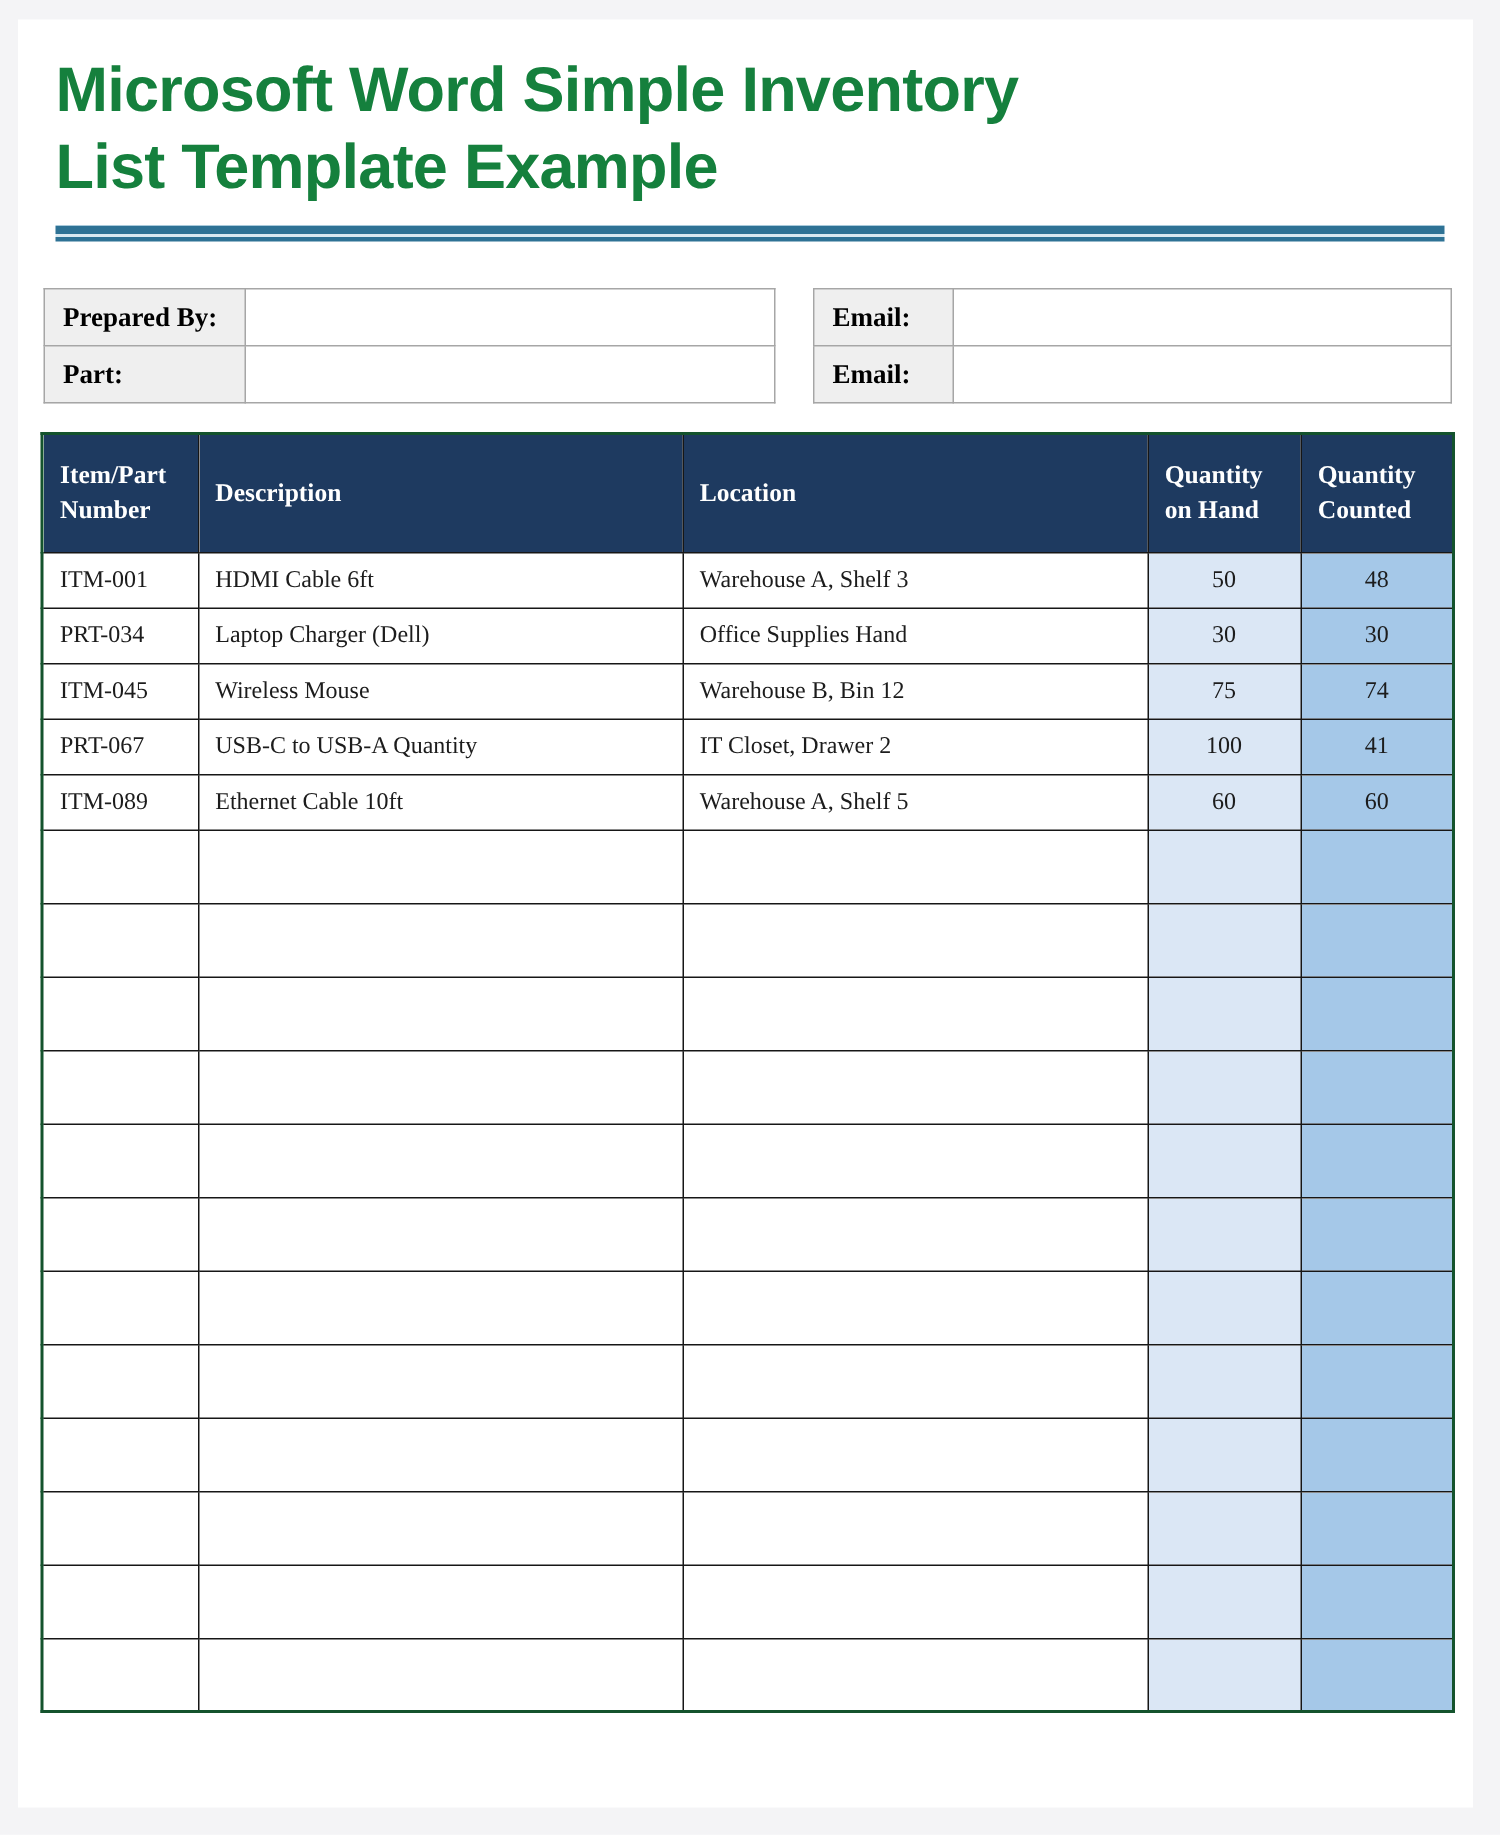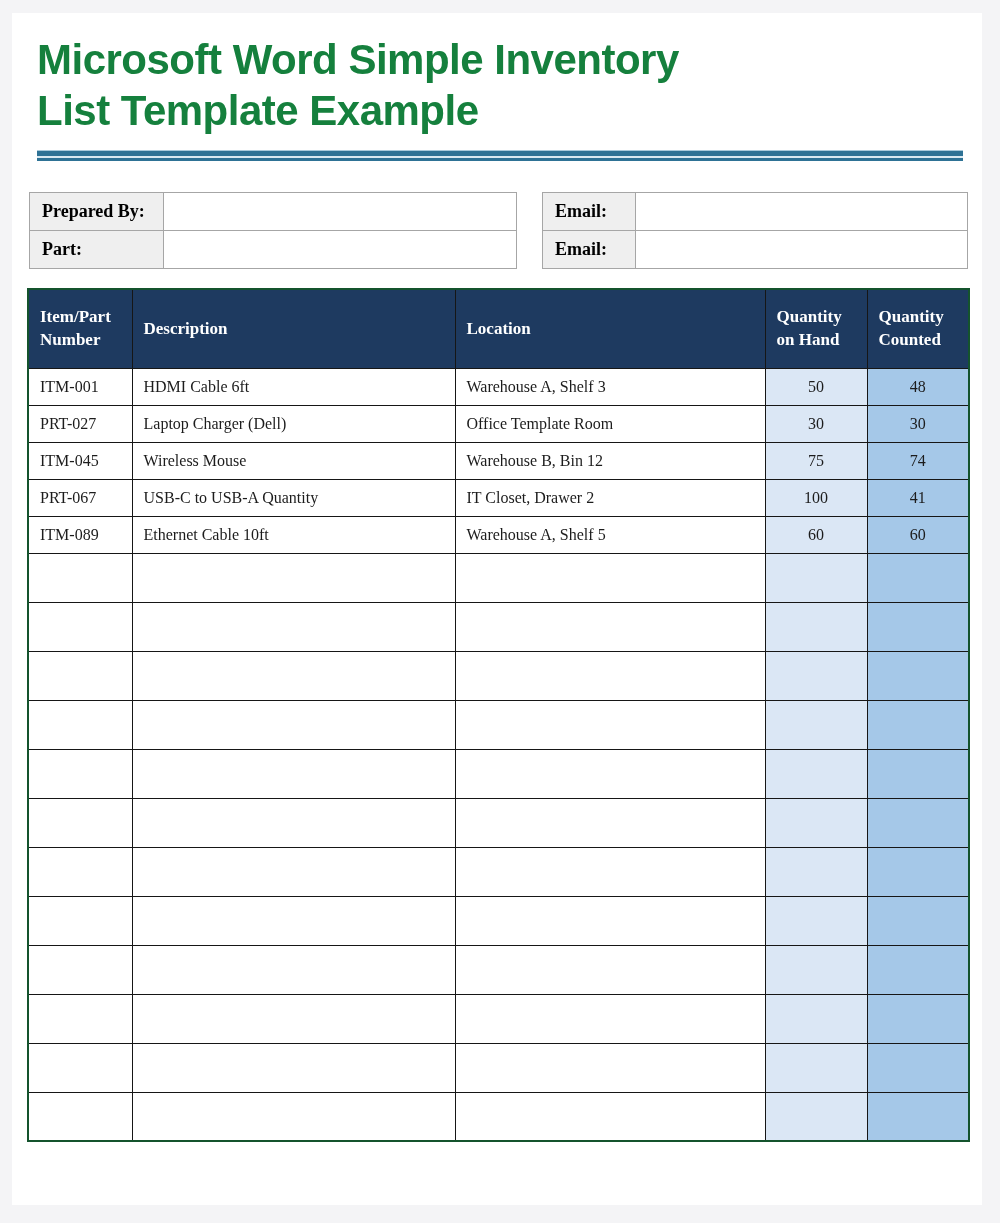--- a/index.html
+++ b/index.html
@@ -145,23 +145,23 @@
     </thead>
     <tbody>
       <tr class="data-row">
         <td class="col-part">ITM-001</td>
         <td class="col-desc">HDMI Cable 6ft</td>
         <td class="col-loc">Warehouse A, Shelf 3</td>
         <td class="col-qoh">50</td>
         <td class="col-qc">48</td>
       </tr>
       <tr class="data-row">
-        <td class="col-part">PRT-027</td>
+        <td class="col-part">PRT-034</td>
         <td class="col-desc">Laptop Charger (Dell)</td>
-        <td class="col-loc">Office Template Room</td>
+        <td class="col-loc">Office Supplies Hand</td>
         <td class="col-qoh">30</td>
         <td class="col-qc">30</td>
       </tr>
       <tr class="data-row">
         <td class="col-part">ITM-045</td>
         <td class="col-desc">Wireless Mouse</td>
         <td class="col-loc">Warehouse B, Bin 12</td>
         <td class="col-qoh">75</td>
         <td class="col-qc">74</td>
       </tr>

